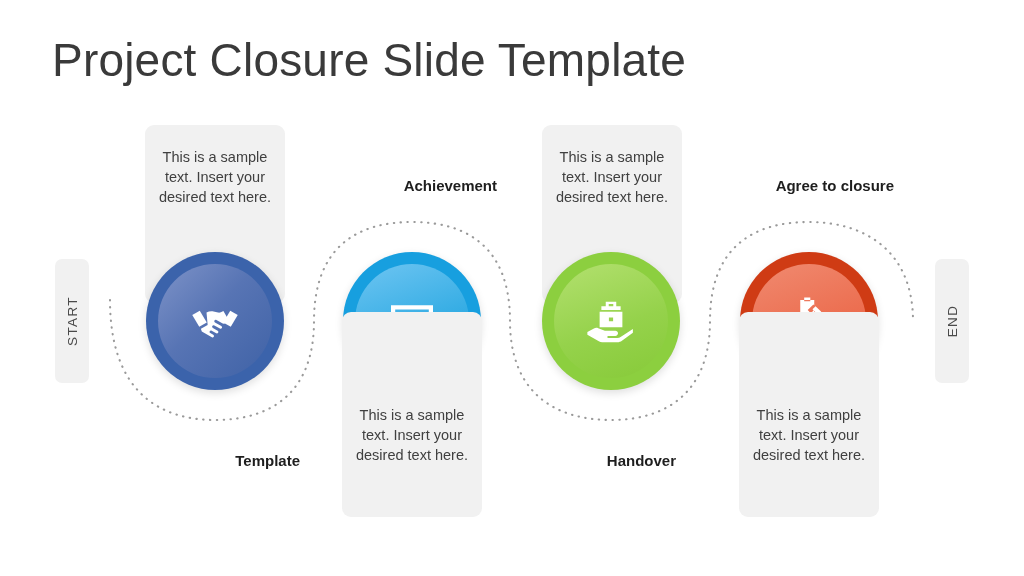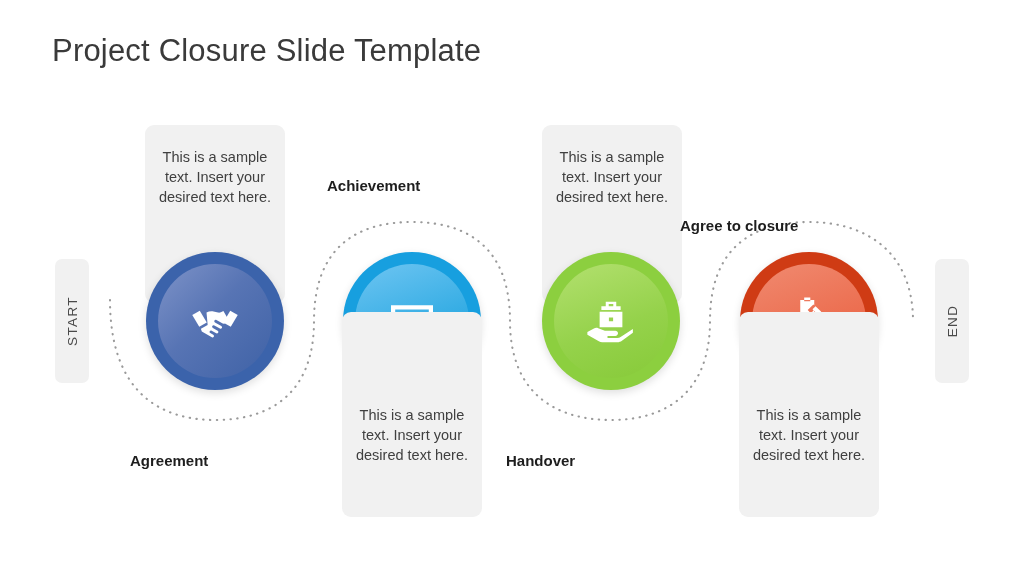--- a/index.html
+++ b/index.html
@@ -9,21 +9,21 @@
     background: #ffffff;
     font-family: "Liberation Sans", sans-serif;
     overflow: hidden;
   }
   .slide { position: relative; width: 1024px; height: 576px; background: #fff; }
 
   
   .slide-title {
     position: absolute;
     left: 52px; top: 33px;
-    font-size: 31px;
+    font-size: 46px;
     font-weight: 400;
     color: #3a3a3a;
     letter-spacing: 0.2px;
     white-space: nowrap;
   }
 
   
   .connector-layer {
     position: absolute; left: 0; top: 0;
     width: 1024px; height: 576px;
@@ -98,21 +98,21 @@
   .node-3 { background: #8ccf3f; box-shadow: 0 3px 9px rgba(0,0,0,0.13); }
   .node-3 .node-inner { background: linear-gradient(160deg, #b3e06f 0%, #95d24b 55%, #87ca39 100%); }
   
   .node-4 { background: #cf3b14; box-shadow: 0 3px 9px rgba(0,0,0,0.13); }
   .node-4 .node-inner { background: linear-gradient(160deg, #f08a70 0%, #ec6e50 55%, #e45f3e 100%); }
 
   
   .step-label {
     position: absolute;
     width: 170px;
-    text-align: left;
+    text-align: right;
     font-size: 15px;
     font-weight: bold;
     color: #1e1e1e;
     line-height: 1.33;
   }
   .label-below { top: 451px; }
   .label-above { top: 176px; }
 </style>
 </head>
 <body>
@@ -148,21 +148,21 @@
     <div class="node-inner">
       <span class="node-icon">
         <svg viewBox="0 0 64 64" xmlns="http://www.w3.org/2000/svg">
           <path d="M6 25.2 L14.6 20.3 L22.6 33.6 L14 38.6 Z"></path>
           <path d="M58 25.2 L49.4 20.3 L41.4 33.6 L50 38.6 Z"></path>
           <path d="M22.3 22.4 C24.8 21.1 27.6 20.6 30.3 21.2 L35.5 22.4 C36.6 22.6 37.7 22.5 38.7 22.0 L41.6 20.6 L48.2 32.0 L44.3 34.4 C42.9 35.2 41.2 35.2 39.8 34.4 L33.6 30.8 C32.8 30.3 31.8 30.6 31.4 31.4 C30.9 32.2 31.2 33.2 32.0 33.7 L39.2 37.8 C40.0 38.3 40.3 39.3 39.8 40.1 C39.4 40.9 38.4 41.2 37.6 40.7 L31.2 37.1 C30.4 36.6 29.4 36.9 28.9 37.7 C28.5 38.5 28.8 39.5 29.6 40.0 L35.0 43.1 C35.8 43.5 36.1 44.5 35.6 45.3 C35.2 46.1 34.2 46.4 33.4 46.0 L28.2 43.0 C27.4 42.5 26.4 42.8 26.0 43.6 C25.5 44.4 25.8 45.4 26.6 45.8 L30.0 47.8 C30.8 48.3 31.1 49.3 30.6 50.1 C30.2 50.9 29.2 51.2 28.4 50.7 L16.9 44.1 L16.9 44.1 L15.9 40.9 L23.6 36.5 Z"></path>
         </svg>
       </span>
     </div>
   </div>
-  <div class="step-label label-below" style="left:130px;">Agreement</div>
+  <div class="step-label label-below" style="left:130px;">Template</div>
 
   <div class="step-label label-above" style="left:327px;">Achievement</div>
   <div class="node node-2" style="left:343px;">
     <div class="node-inner">
       <span class="node-icon">
         <svg viewBox="0 0 64 64" xmlns="http://www.w3.org/2000/svg">
           <path d="M8 14 L8 50 L56 50 L56 14 Z M12.8 18.8 L51.2 18.8 L51.2 45.2 L12.8 45.2 Z"></path>
           <path d="M17 29.5 C23 23.5 38 23 46 28.5 L46 32.5 C38 27 23 27.5 17 33.5 Z"></path>
           <rect x="17" y="36" width="17" height="3.3"></rect>
           <rect x="17" y="41" width="12" height="3.0"></rect>
@@ -184,21 +184,21 @@
         <svg viewBox="0 0 64 64" xmlns="http://www.w3.org/2000/svg">
           <path d="M26 10 L26 15 L21 15 L21 19.5 L43 19.5 L43 15 L38 15 L38 10 Z M29.4 12.6 L34.6 12.6 L34.6 15 L29.4 15 Z"></path>
           <path d="M19 21.5 L19 39 L45 39 L45 21.5 Z M29.6 28 L34.4 28 L34.4 32.4 L29.6 32.4 Z"></path>
           <path d="M5 44.5 L12.5 40.5 C14 39.7 15.8 39.6 17.4 40.2 L25 43 L37 43 C38.6 43 40 44.4 40 46 C40 47.6 38.6 49 37 49 L28 49 L28 51.5 L39 51.5 C40.6 51.5 42.1 51 43.4 50.1 L57 41 L57 45.5 L44.5 54.5 C43 55.6 41.2 56.2 39.3 56.2 L22 56.2 C20.6 56.2 19.3 55.8 18.1 55.1 L5 47.8 Z"></path>
         </svg>
       </span>
     </div>
   </div>
   <div class="step-label label-below" style="left:506px;">Handover</div>
 
-  <div class="step-label label-above" style="left:680px;margin-top:40px;">
+  <div class="step-label label-above" style="left:724px;">
     <span>Agree to closure</span>
   </div>
   <div class="node node-4" style="left:740px;">
     <div class="node-inner">
       <span class="node-icon">
         <svg viewBox="0 0 64 64" xmlns="http://www.w3.org/2000/svg">
           <path d="M22 8 L22 31 L38 31 L38 19 L34 23 L30.5 19.5 L37 13 L38 14 L38 8 Z M26.5 5 L33.5 5 L33.5 9.5 L26.5 9.5 Z"></path>
           <path d="M25 14 L32 14 L32 16.2 L25 16.2 Z"></path>
           <path d="M25 19 L30 19 L30 21.2 L25 21.2 Z"></path>
           <path d="M25 24 L33 24 L33 26.2 L25 26.2 Z"></path>

